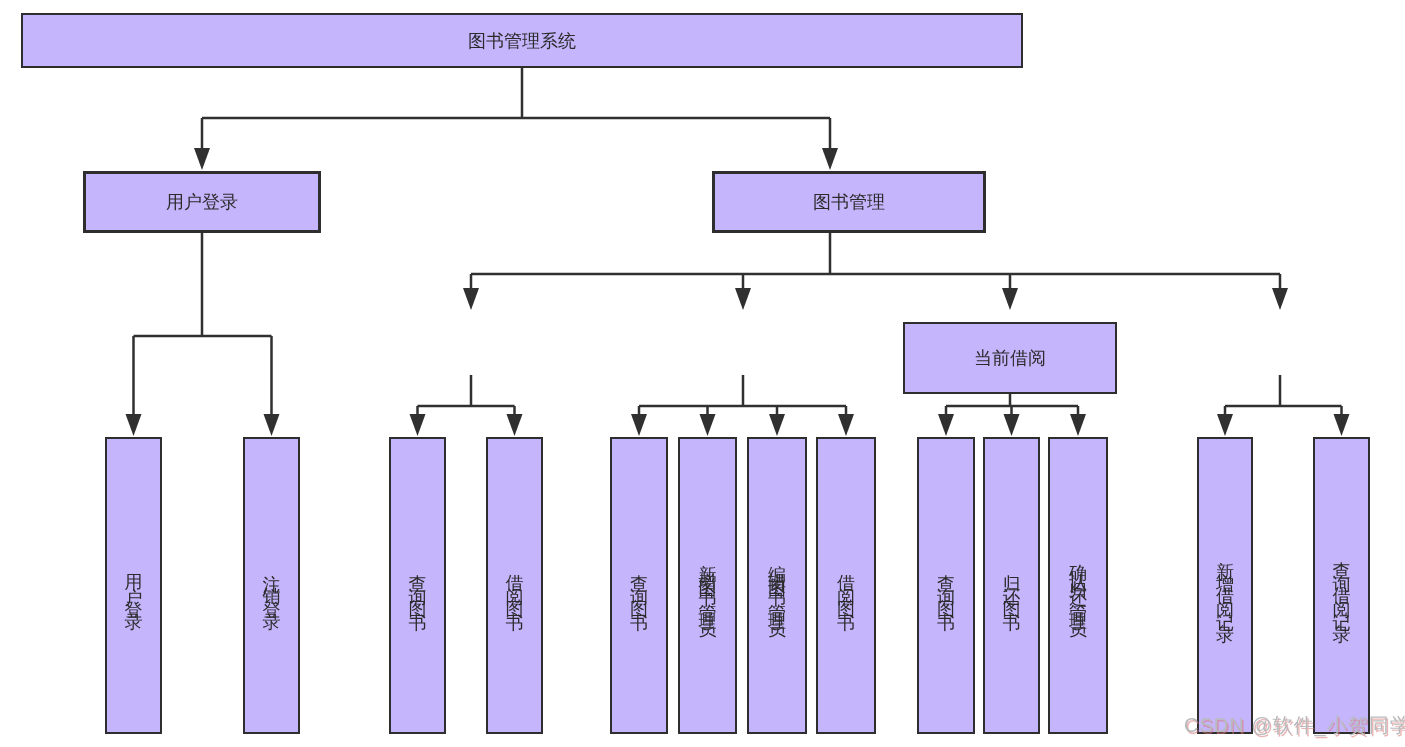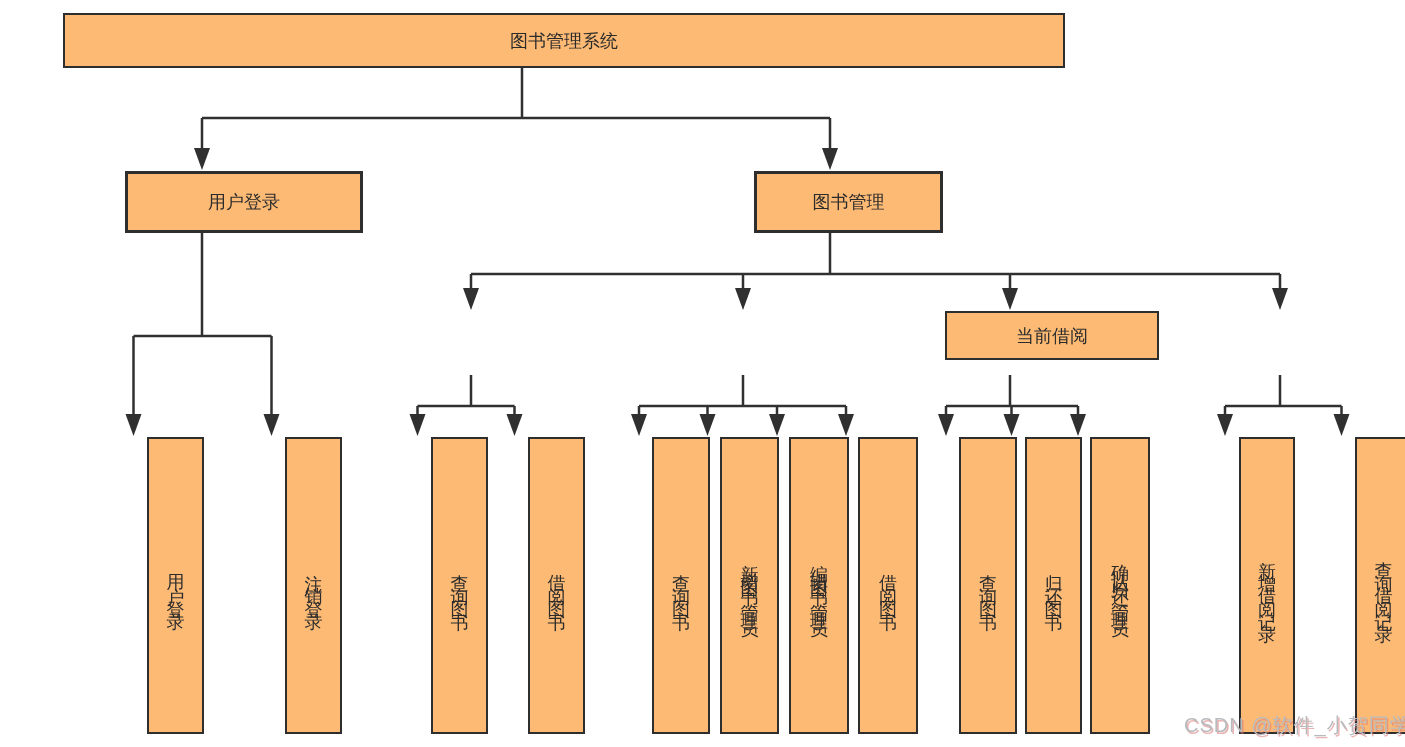--- a/index.html
+++ b/index.html
@@ -15,30 +15,29 @@
     width:1405px;height:747px;
     background:var(--bg);
     overflow:hidden;
     font-family:"Liberation Sans","DejaVu Sans",sans-serif;
     color:var(--text);
   }
   #wires{position:absolute;left:0;top:0;z-index:1;}
   .box{
     position:absolute;
     box-sizing:border-box;
-    background:#fdba74;
+    background:#c4b5fd;
     border:2.5px solid var(--border);
     display:flex;
     align-items:center;
     justify-content:center;
     font-size:18px;
     color:var(--text);
     z-index:2;
     white-space:nowrap;
-    margin-left:42px;
   }
   .lvl1{border-width:3px;}
   .leaf{border-width:2px;}
   .v{
     writing-mode:vertical-rl;
     letter-spacing:13px;
     white-space:normal;
   }
   .v.long{letter-spacing:8px;}
   #watermark{
@@ -86,23 +85,23 @@
         <polygon points="1003.5,414 1019.5,414 1011.5,436"></polygon>
         <polygon points="1070,414 1086,414 1078,436"></polygon>
         <polygon points="1217,414 1233,414 1225,436"></polygon>
         <polygon points="1333.5,414 1349.5,414 1341.5,436"></polygon>
       </g>
   </svg>
 
   <div class="box" style="left:21px;top:13px;width:1002px;height:55px">图书管理系统</div>
 
   <div class="box lvl1" style="left:83px;top:171px;width:238px;height:62px">用户登录</div>
-  <div class="box lvl1" style="left:712px;top:171px;width:189px;height:62px">图书管理</div>
+  <div class="box lvl1" style="left:712px;top:171px;width:274px;height:62px">图书管理</div>
 
-  <div class="box" style="left:903px;top:311px;width:214px;height:49px">当前借阅</div>
+  <div class="box" style="left:903px;top:322px;width:214px;height:72px">当前借阅</div>
 
   <div class="box leaf v" style="left:105px;top:437px;width:57px;height:297px">用户登录</div>
   <div class="box leaf v" style="left:243px;top:437px;width:57px;height:297px">注销登录</div>
 
   <div class="box leaf v" style="left:389px;top:437px;width:57px;height:297px">查询图书</div>
   <div class="box leaf v" style="left:486px;top:437px;width:57px;height:297px">借阅图书</div>
 
   <div class="box leaf v" style="left:610px;top:437px;width:58px;height:297px">查询图书</div>
   <div class="box leaf v long" style="left:678px;top:437px;width:59px;height:297px">新增图书（管理员）</div>
   <div class="box leaf v long" style="left:747px;top:437px;width:60px;height:297px">编辑图书（管理员）</div>

